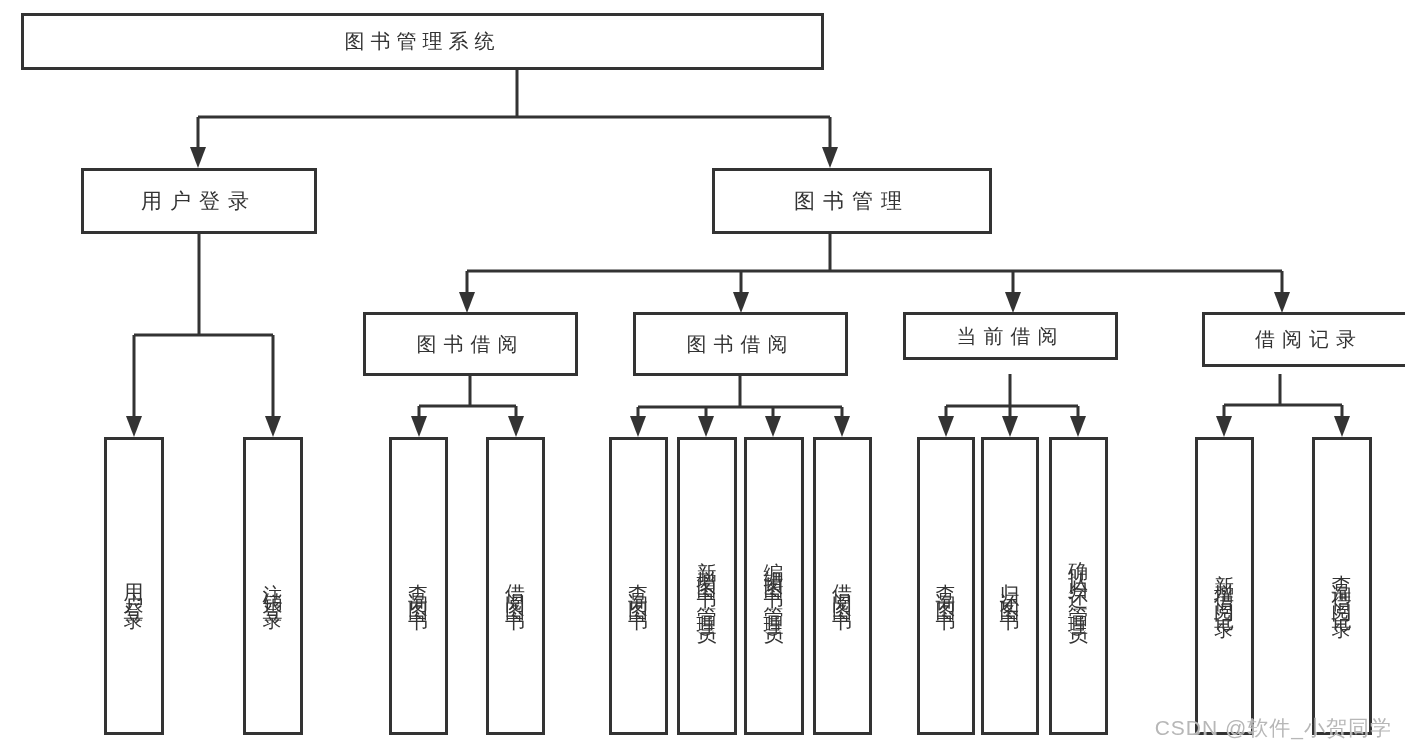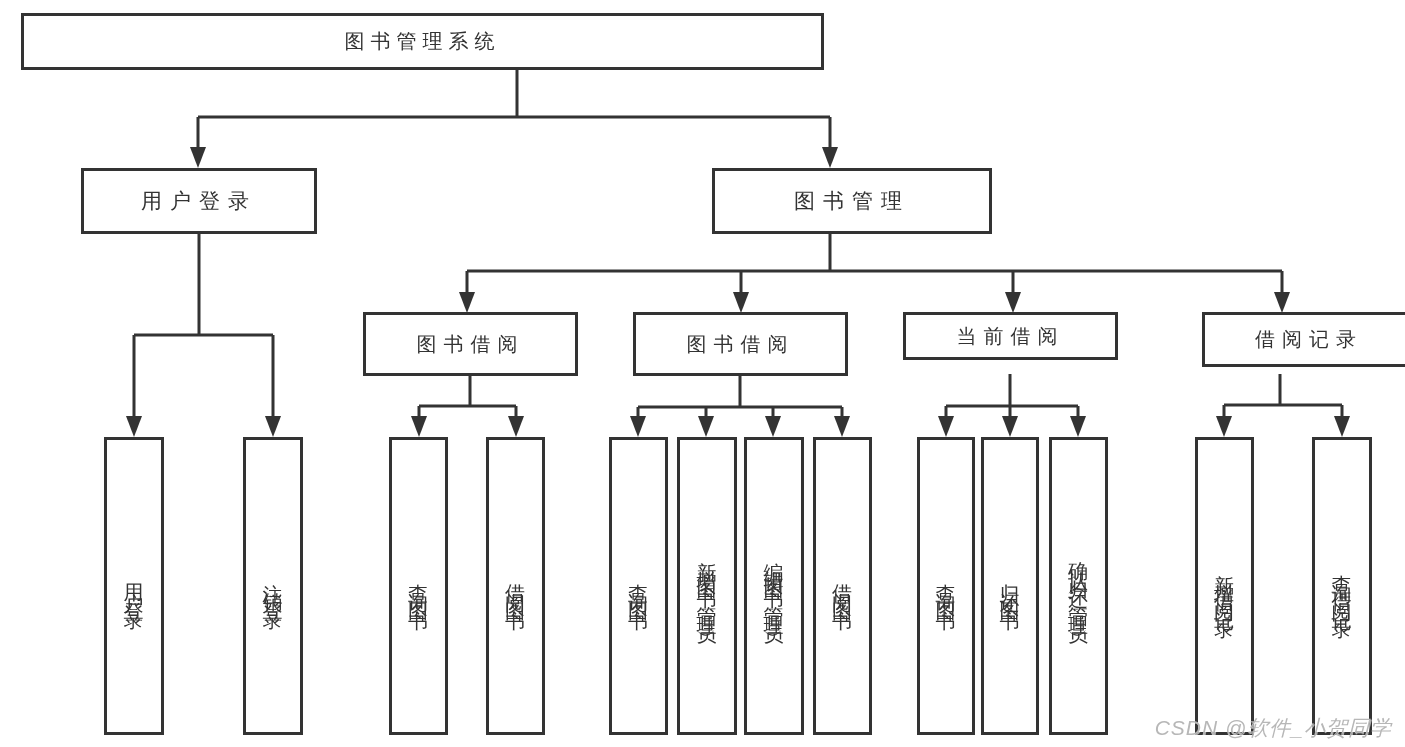--- a/index.html
+++ b/index.html
@@ -41,21 +41,20 @@
   }
   .watermark {
     position: absolute;
     top: 714px;
     right: 13px;
     font-size: 21px;
     letter-spacing: 1px;
     color: var(--watermark, #b7b7b7);
     text-shadow: 1px 1px 0 rgba(255,255,255,0.6);
     pointer-events: none;
-    font-style: italic;
   }
 </style>
 </head>
 <body>
 
 <div class="stage">
 
   <svg class="connectors" viewBox="0 0 1405 747" xmlns="http://www.w3.org/2000/svg">
     <path fill="none" stroke="currentColor" stroke-width="3" d="M517 67 V117 M198 117 H830 M198 117 V150 M830 117 V150
              M199 231 V335 M134 335 H273 M134 335 V420 M273 335 V420

